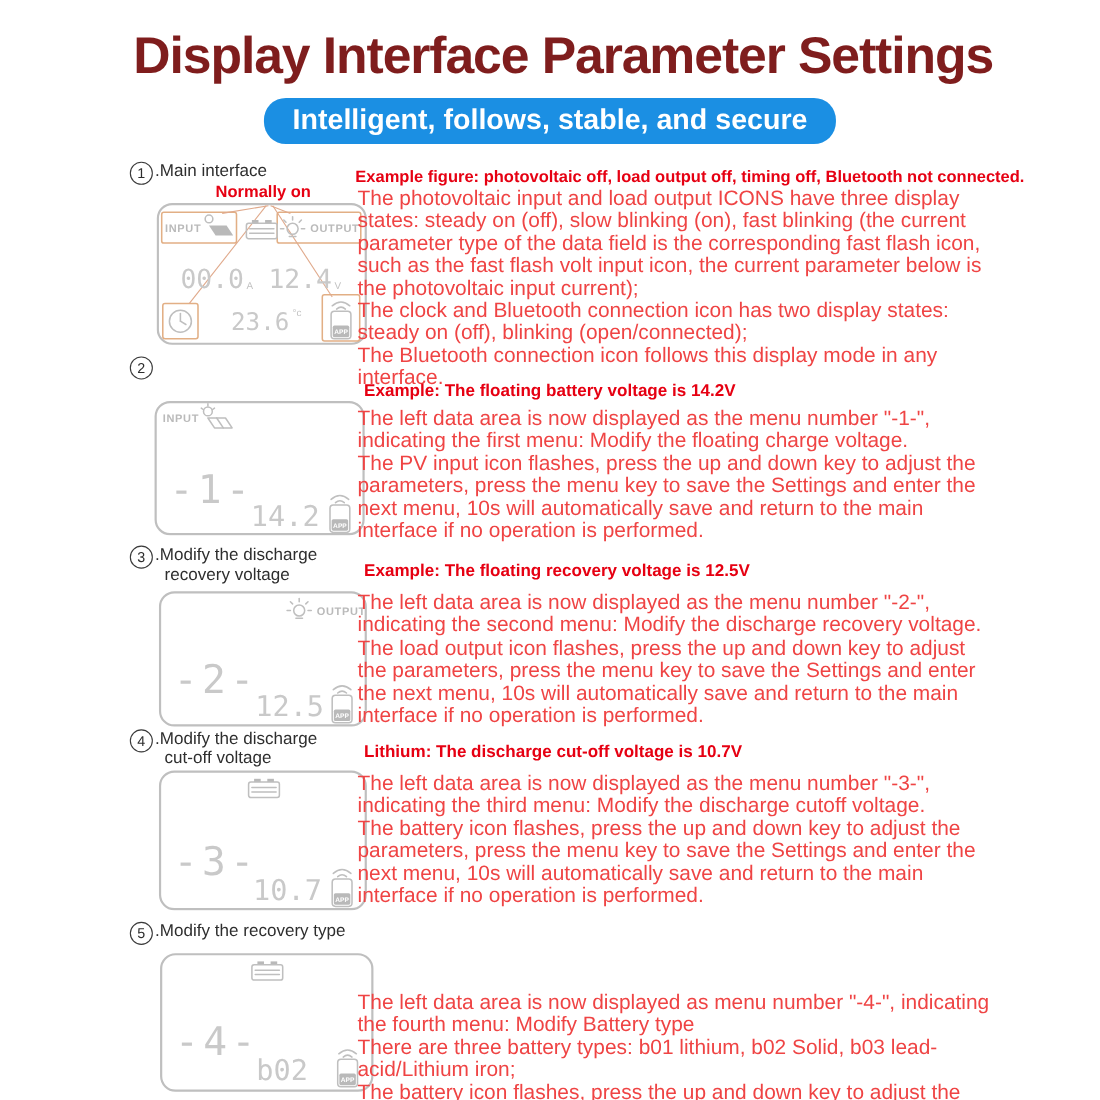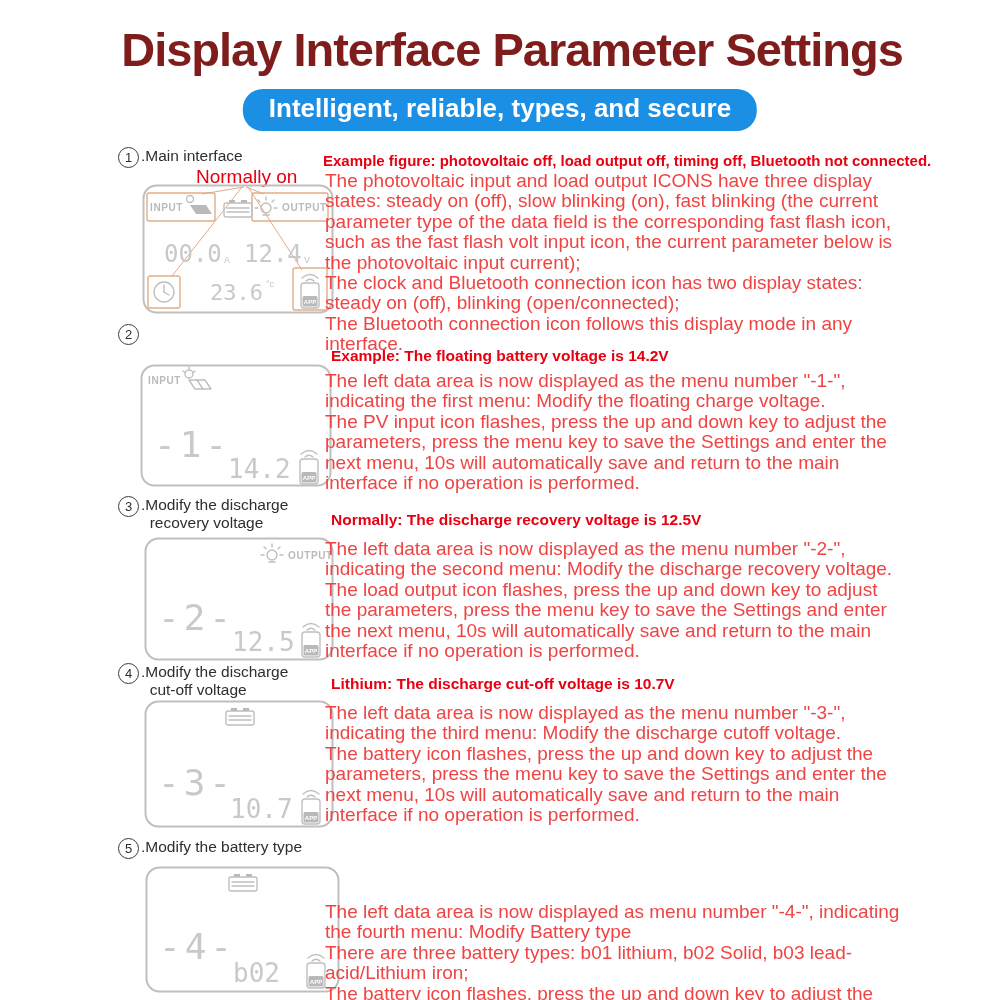--- a/index.html
+++ b/index.html
@@ -11,21 +11,21 @@
   .tagline{position:absolute;top:89px;left:50%;transform:translateX(-50%);
            background:var(--accent-blue,#1b8fe3);color:#fff;font-size:26px;font-weight:bold;
            padding:4px 26px 7px 26px;border-radius:20px;white-space:nowrap;}
 
   .sec-label{position:absolute;display:flex;align-items:flex-start;color:#2e2e2e;
              font-size:15.5px;line-height:18px;}
   .num-circle{flex:0 0 auto;width:19px;height:19px;border:1.6px solid #3a3a3a;border-radius:50%;
               font-size:13px;display:flex;align-items:center;justify-content:center;
               margin-right:2px;color:#2e2e2e;}
   .label-text{white-space:pre-wrap;}
-  .normally-on{position:absolute;color:var(--heading-red,#e60012);font-weight:normal;font-size:19px;}
+  .normally-on{position:absolute;color:var(--heading-red,#e60012);font-weight:bold;font-size:15px;}
 
   .ex-heading{position:absolute;color:var(--heading-red,#e60012);font-weight:bold;
               font-size:15.5px;white-space:nowrap;}
   .ex-heading.small{font-size:15px;text-align:right;}
   .body-text{position:absolute;width:578px;color:#ef4444;font-size:19px;line-height:20.4px;
              white-space:pre-line;}
 
   .lcd{position:absolute;padding-left:12px;}
   .lcd svg{display:block;}
   .lcd-frame{fill:none;stroke:#bfbfbf;stroke-width:2;}
@@ -38,21 +38,21 @@
   .lcd-num{font-family:"DejaVu Sans Mono",monospace;fill:#c9c9c9;}
   .lcd-unit{font-family:"Liberation Sans",sans-serif;fill:#c2c2c2;}
   .app-text{font-family:"Liberation Sans",sans-serif;font-size:6px;font-weight:bold;fill:#ffffff;}
 </style>
 </head>
 <body>
 
 <div class="page">
 
   <div class="title">Display Interface Parameter Settings</div>
-  <div class="tagline">Intelligent, reliable, types, and secure</div>
+  <div class="tagline">Intelligent, follows, stable, and secure</div>
 
   <div class="sec-label" style="left:118px;top:147px;">
     <span class="num-circle">1</span>
     <span class="label-text">.Main interface</span>
   </div>
   <div class="normally-on" style="left:196px;top:166px;">Normally on</div>
 
   <div class="lcd" style="left:130px;top:184px;">
     <svg width="192" height="130" viewBox="0 0 192 130">
       <rect class="lcd-frame" x="1.5" y="1.5" width="189" height="127" rx="13"></rect>
@@ -176,21 +176,21 @@
       <g transform="translate(156,84)">
         <path class="lcd-stroke" d="M3,6 Q11,-1 19,6"></path>
         <path class="lcd-stroke" d="M7,9 Q11,5.5 15,9"></path>
         <rect class="lcd-stroke" x="2" y="11" width="18" height="25" rx="3"></rect>
         <rect class="lcd-fill" x="3.5" y="24" width="15" height="10.5" rx="1.5"></rect>
         <text class="app-text" x="11" y="32" text-anchor="middle">APP</text>
       </g>
     </svg>
   </div>
 
-  <div class="ex-heading" style="left:331px;top:511px;">Normally: The discharge recovery voltage is 12.5V</div>
+  <div class="ex-heading" style="left:331px;top:511px;">Example: The floating recovery voltage is 12.5V</div>
   <div class="body-text" style="left:325px;top:539px;">The left data area is now displayed as the menu number "-2-", indicating the second menu: Modify the discharge recovery voltage.
 The load output icon flashes, press the up and down key to adjust the parameters, press the menu key to save the Settings and enter the next menu, 10s will automatically save and return to the main interface if no operation is performed.</div>
 
   <div class="sec-label" style="left:118px;top:663px;">
     <span class="num-circle">4</span>
     <span class="label-text">.Modify the discharge
   cut-off voltage</span>
   </div>
 
   <div class="lcd" style="left:132px;top:700px;">
@@ -214,21 +214,21 @@
       </g>
     </svg>
   </div>
 
   <div class="ex-heading" style="left:331px;top:675px;">Lithium: The discharge cut-off voltage is 10.7V</div>
   <div class="body-text" style="left:325px;top:703px;">The left data area is now displayed as the menu number "-3-", indicating the third menu: Modify the discharge cutoff voltage.
 The battery icon flashes, press the up and down key to adjust the parameters, press the menu key to save the Settings and enter the next menu, 10s will automatically save and return to the main interface if no operation is performed.</div>
 
   <div class="sec-label" style="left:118px;top:838px;">
     <span class="num-circle">5</span>
-    <span class="label-text">.Modify the battery type</span>
+    <span class="label-text">.Modify the recovery type</span>
   </div>
 
   <div class="lcd" style="left:133px;top:866px;">
     <svg width="195" height="127" viewBox="0 0 195 127">
       <rect class="lcd-frame" x="1.5" y="1.5" width="192" height="124" rx="13"></rect>
       <g transform="translate(84,8)">
         <rect class="lcd-fill" x="5" y="0" width="6" height="3"></rect>
         <rect class="lcd-fill" x="17" y="0" width="6" height="3"></rect>
         <rect class="lcd-stroke" x="0" y="3" width="28" height="14" rx="2"></rect>
         <line class="lcd-stroke" x1="3" y1="8" x2="25" y2="8"></line>

